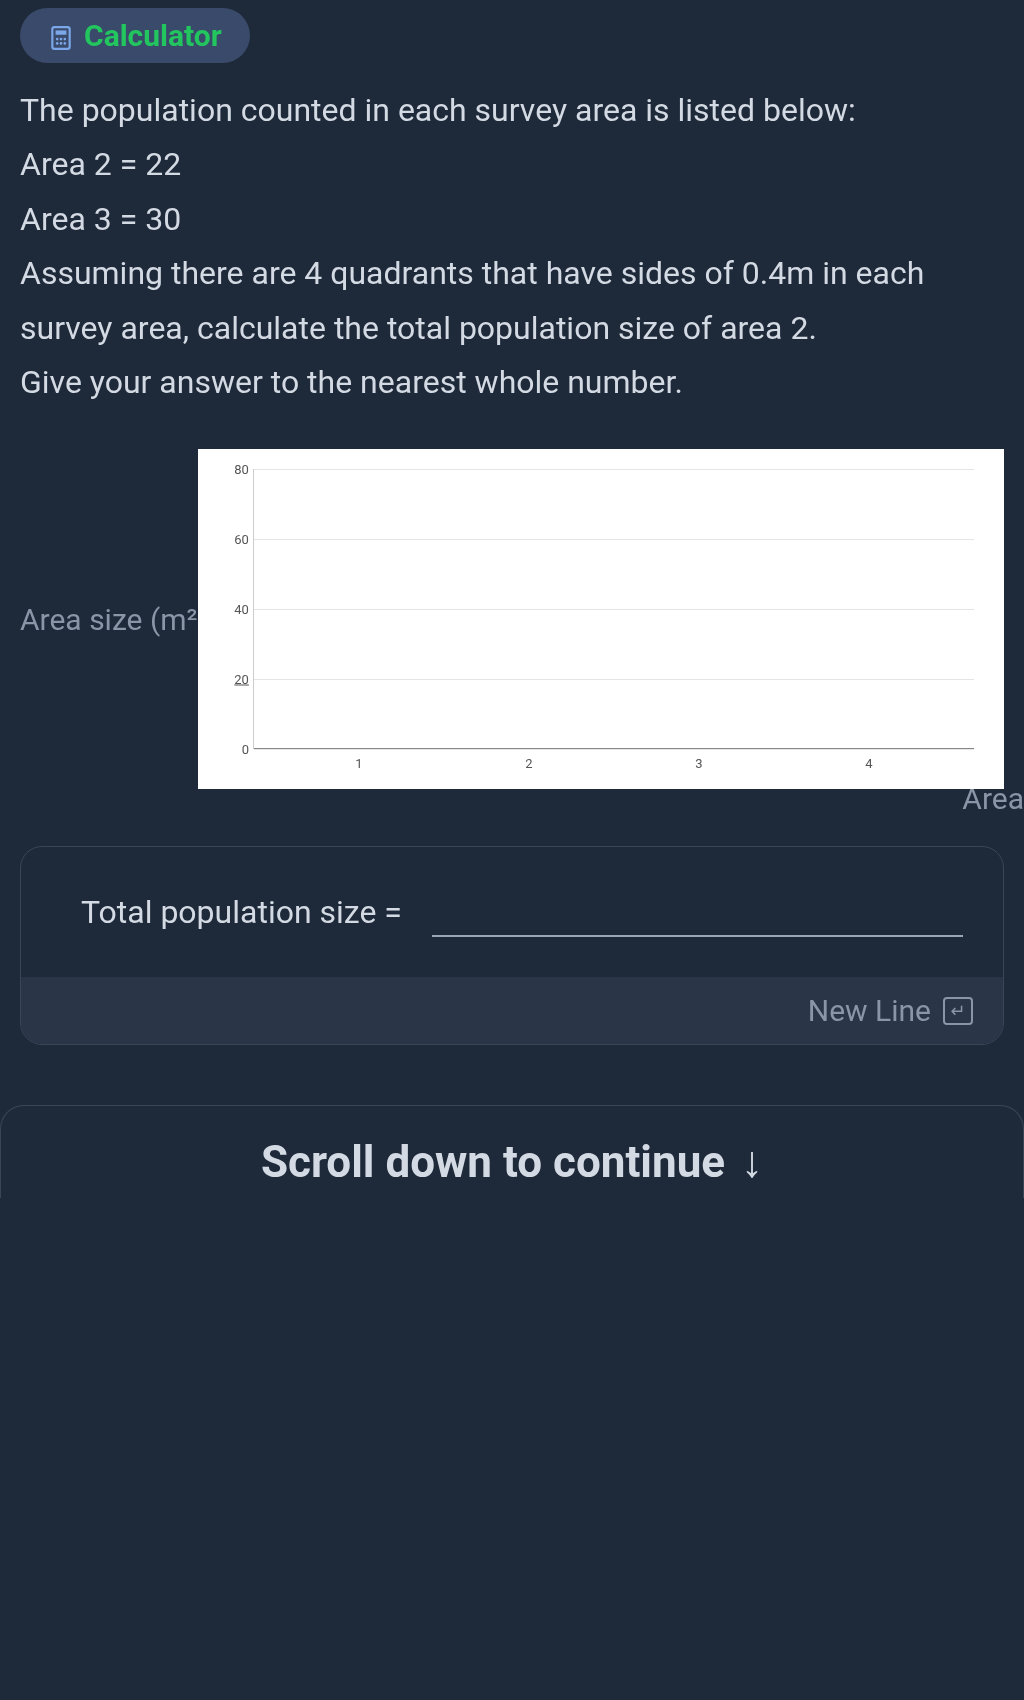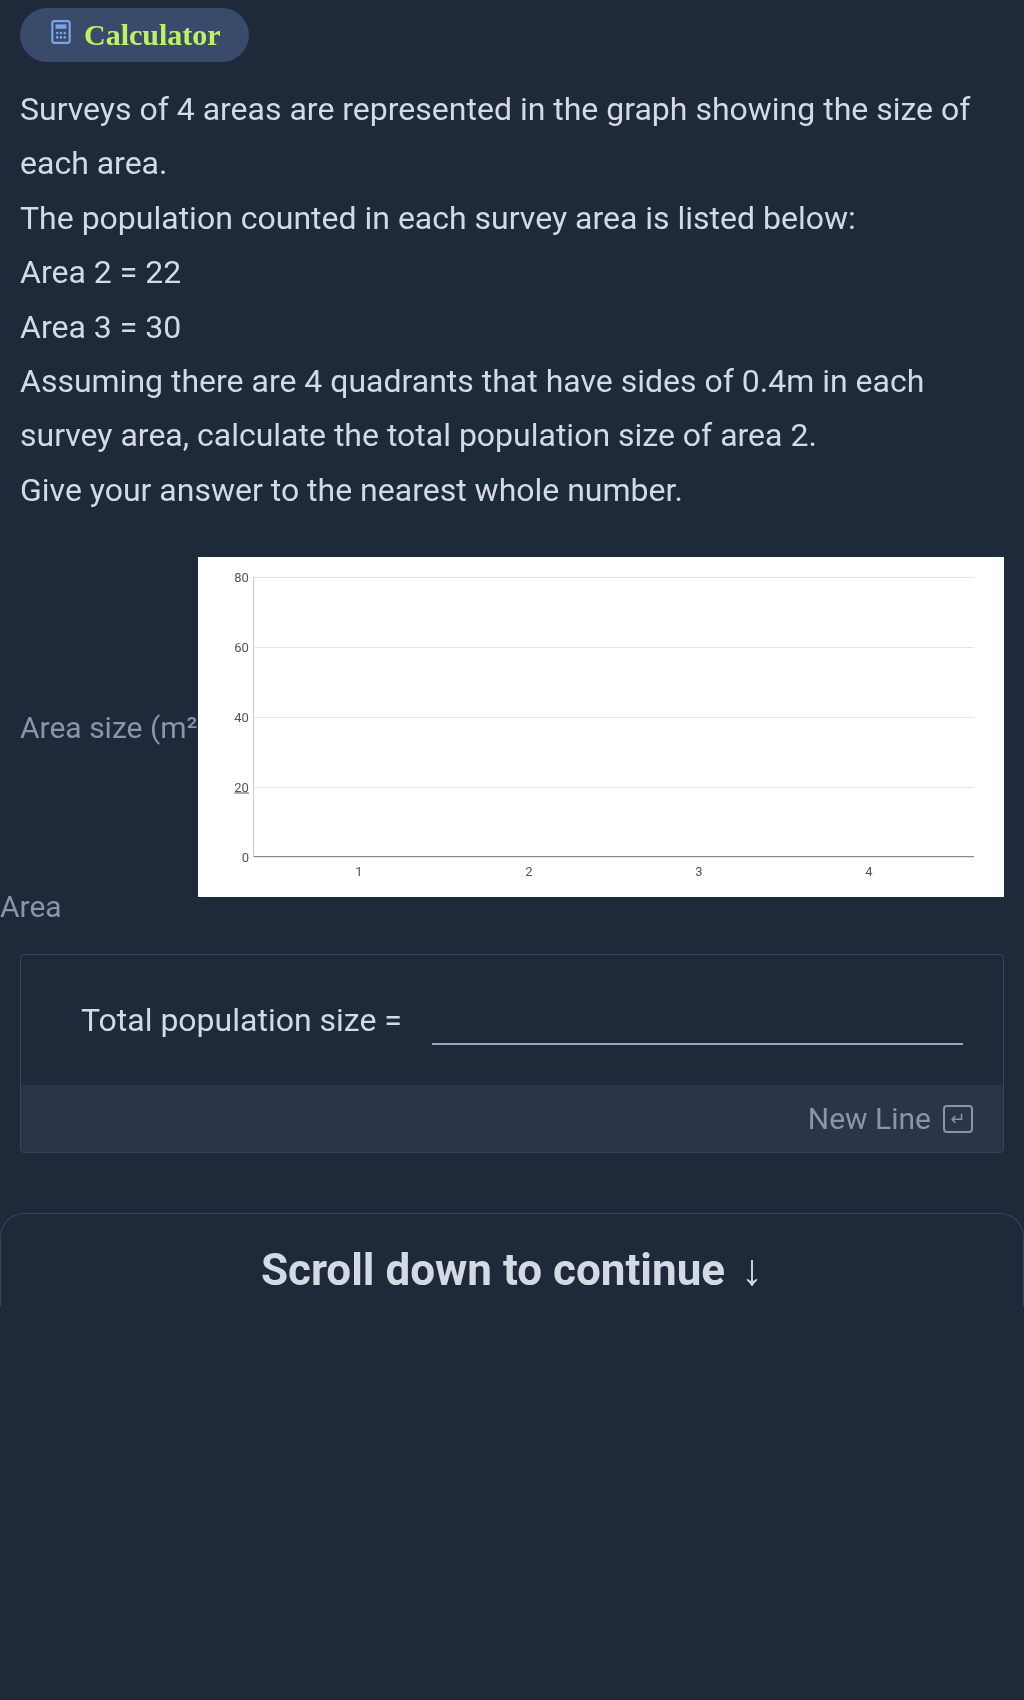--- a/index.html
+++ b/index.html
@@ -6,30 +6,30 @@
   body {
     background: #1e2a3a;
     color: #d4dae3;
     font-family: -apple-system, BlinkMacSystemFont, "Segoe UI", Roboto, sans-serif;
     width: 1024px;
     min-height: 1700px;
     padding: 0;
   }
   .calc-btn {
     display: inline-flex;
+    align-items: center;
     gap: 10px;
     background: #3a4a6b;
-    color: #bef264;
+    color: #22c55e;
     font-weight: 700;
     font-size: 30px;
     padding: 10px 28px;
     border-radius: 30px;
     margin: 8px 0 0 20px;
     cursor: pointer;
-    font-family: Liberation Serif, serif;
   }
   .calc-icon {
     width: 26px;
     height: 26px;
     display: inline-block;
   }
   .content {
     padding: 20px 20px 0 20px;
     font-size: 32px;
     line-height: 1.7;
@@ -99,29 +99,29 @@
     color: #555;
     left: 50%;
     transform: translateX(-50%);
   }
   .baseline {
     position: absolute;
     left: 0; right: 0; bottom: 0;
     border-top: 1px solid #888;
   }
   .x-axis-label {
-    text-align: left;
+    text-align: right;
     font-size: 30px;
     color: #8a95a8;
     margin-top: -8px;
   }
   .answer-box {
     margin: 30px 20px 0 20px;
     border: 1px solid #3a4658;
-    border-radius: 4px;
+    border-radius: 22px;
     overflow: hidden;
   }
   .answer-row {
     display: flex;
     align-items: center;
     padding: 40px 40px 40px 60px;
     gap: 30px;
   }
   .answer-label {
     font-size: 32px;
@@ -191,21 +191,20 @@
         <circle cx="15.5" cy="13" r="1.2"></circle>
         <circle cx="8.5" cy="17" r="1.2"></circle>
         <circle cx="12" cy="17" r="1.2"></circle>
         <circle cx="15.5" cy="17" r="1.2"></circle>
       </svg>
   </span>
   <span>Calculator</span>
 </div>
 
 <div class="content">
-  <div>Surveys of 4 areas are represented in the graph showing the size of each area.</div>
   <div>The population counted in each survey area is listed below:</div>
   <div>Area 2 = 22</div>
   <div>Area 3 = 30</div>
   <div>Assuming there are 4 quadrants that have sides of 0.4m in each survey area, calculate the total population size of area 2.</div>
   <div>Give your answer to the nearest whole number.</div>
 </div>
 
 <div class="chart-wrap">
   <div class="y-axis-label">Area size (m²)</div>
   <div class="chart-box">

